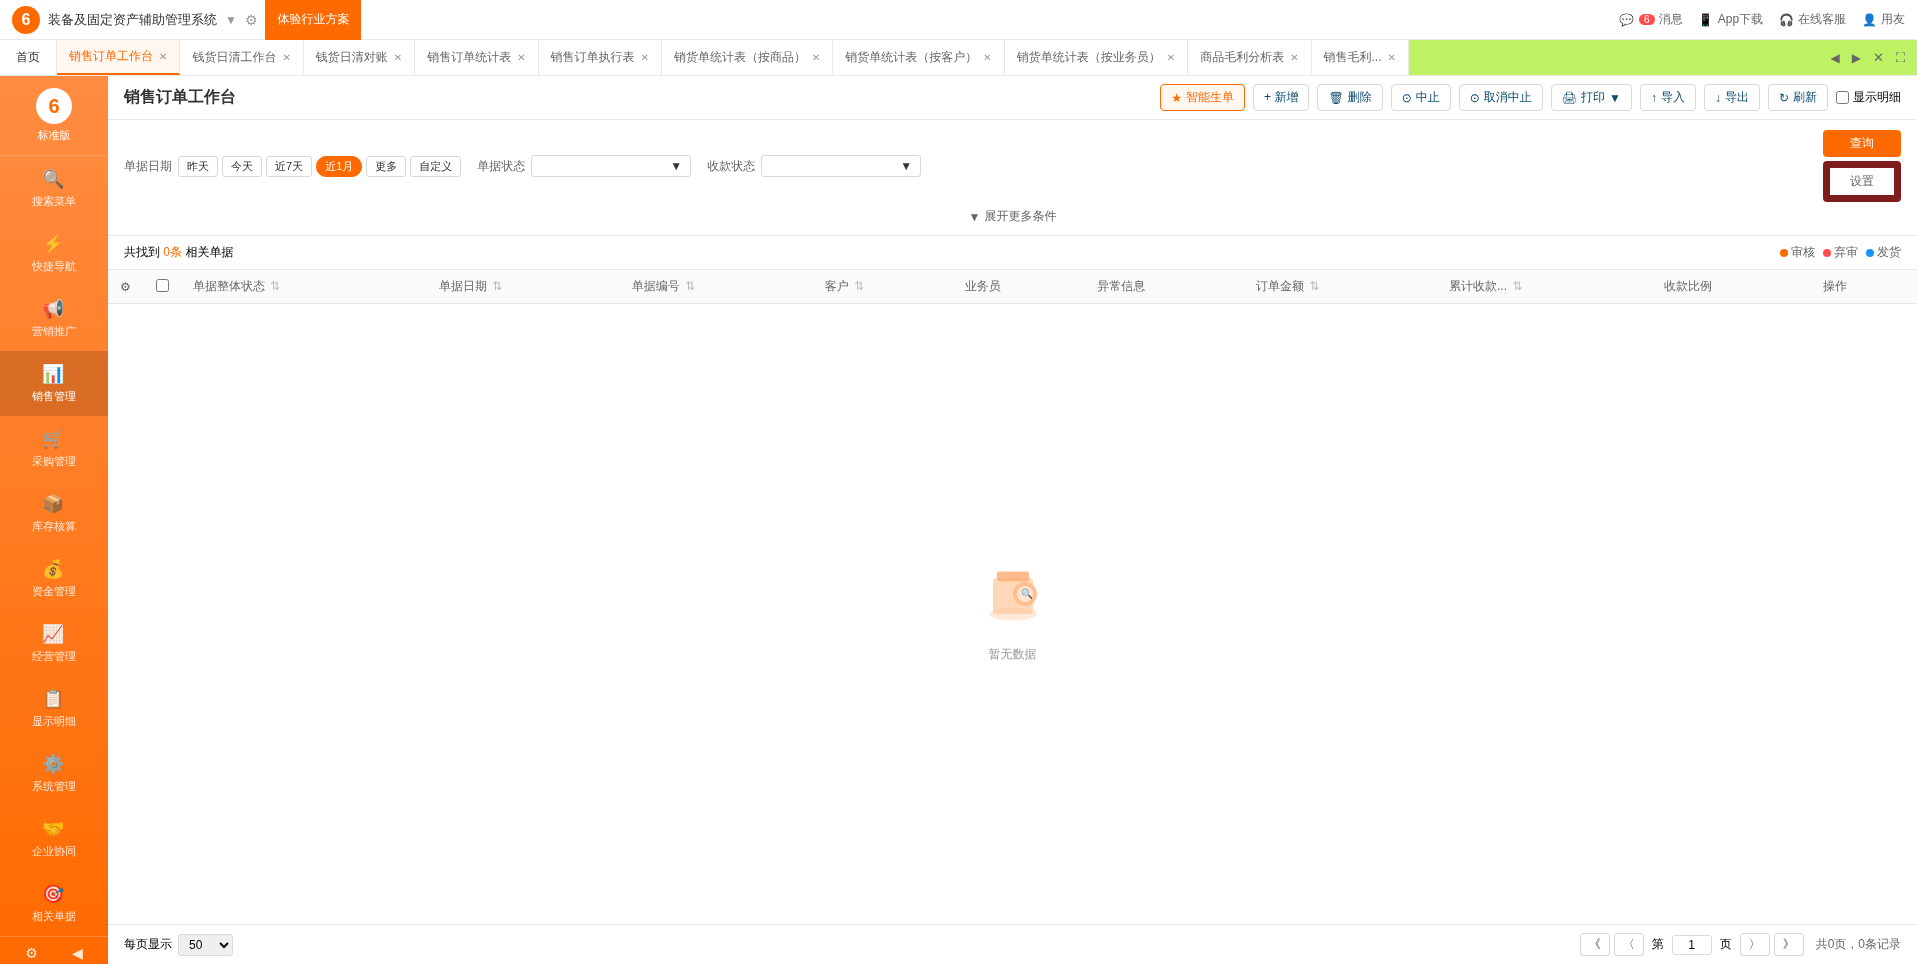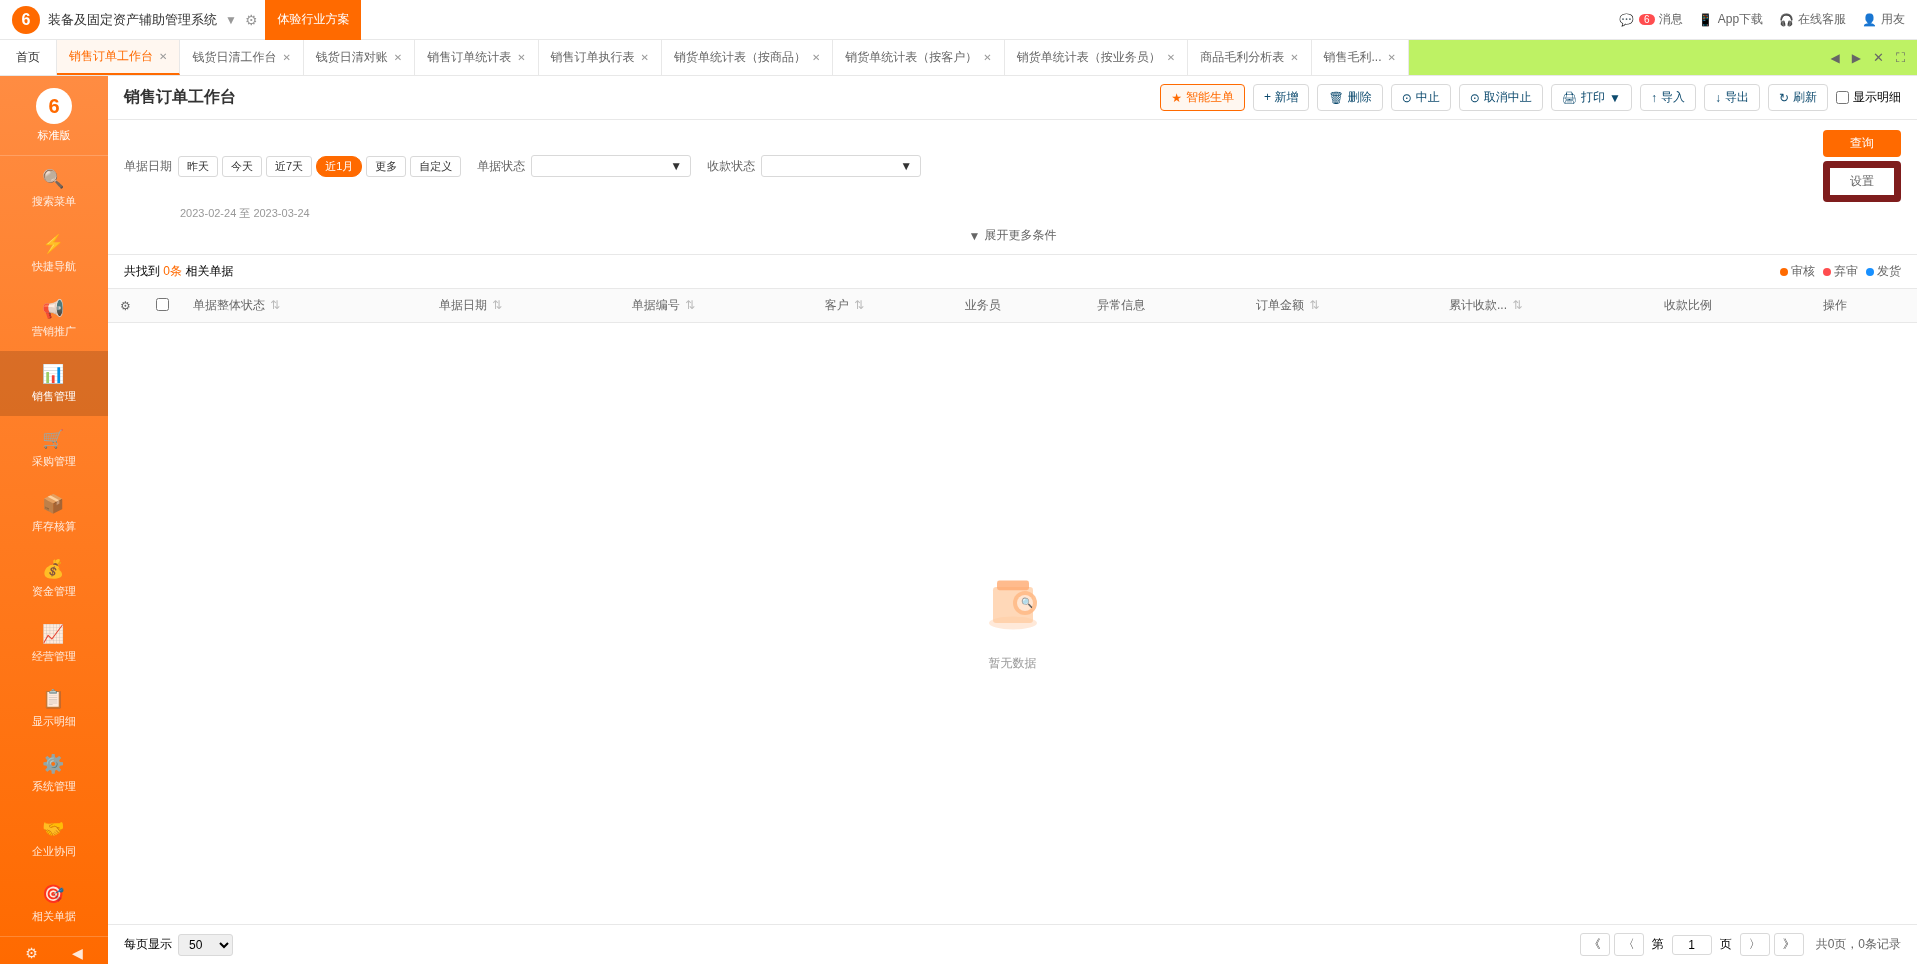--- a/index.html
+++ b/index.html
@@ -397,23 +397,20 @@
           <span class="filter-label">收款状态</span>
           <div class="filter-select" style="width:160px;">
             <span></span>
             <span>▼</span>
           </div>
         </div>
         <div style="display:flex;flex-direction:column;gap:4px;margin-left:auto;">
           <button class="btn-query">查询</button>
           <button class="btn-set">设置</button>
         </div>
-      </div>
-      <div style="margin-top:4px;">
-        <span style="color:#999;font-size:11px;margin-left:56px;">2023-02-24 至 2023-03-24</span>
       </div>
       <div style="margin-top:6px;display:flex;justify-content:center;">
         <button class="expand-btn">
           <span>▼</span>
           <span>展开更多条件</span>
         </button>
       </div>
     </div>
 
     <div class="table-area">

